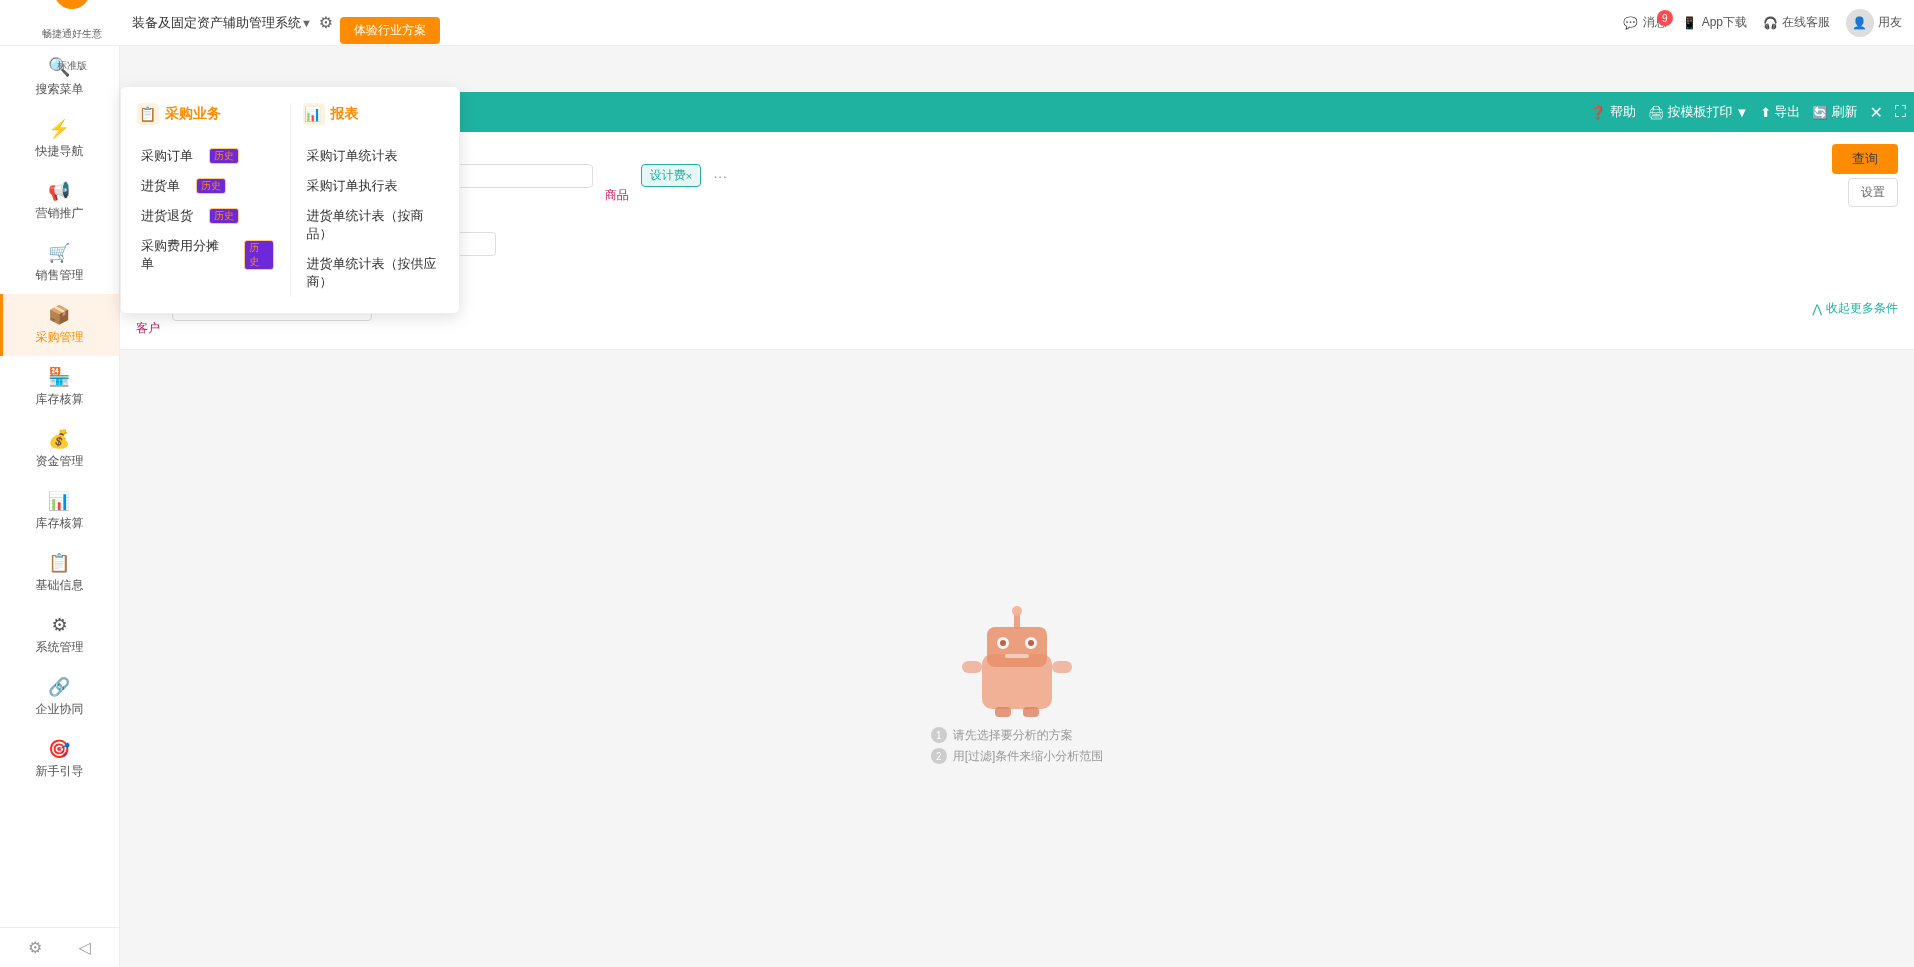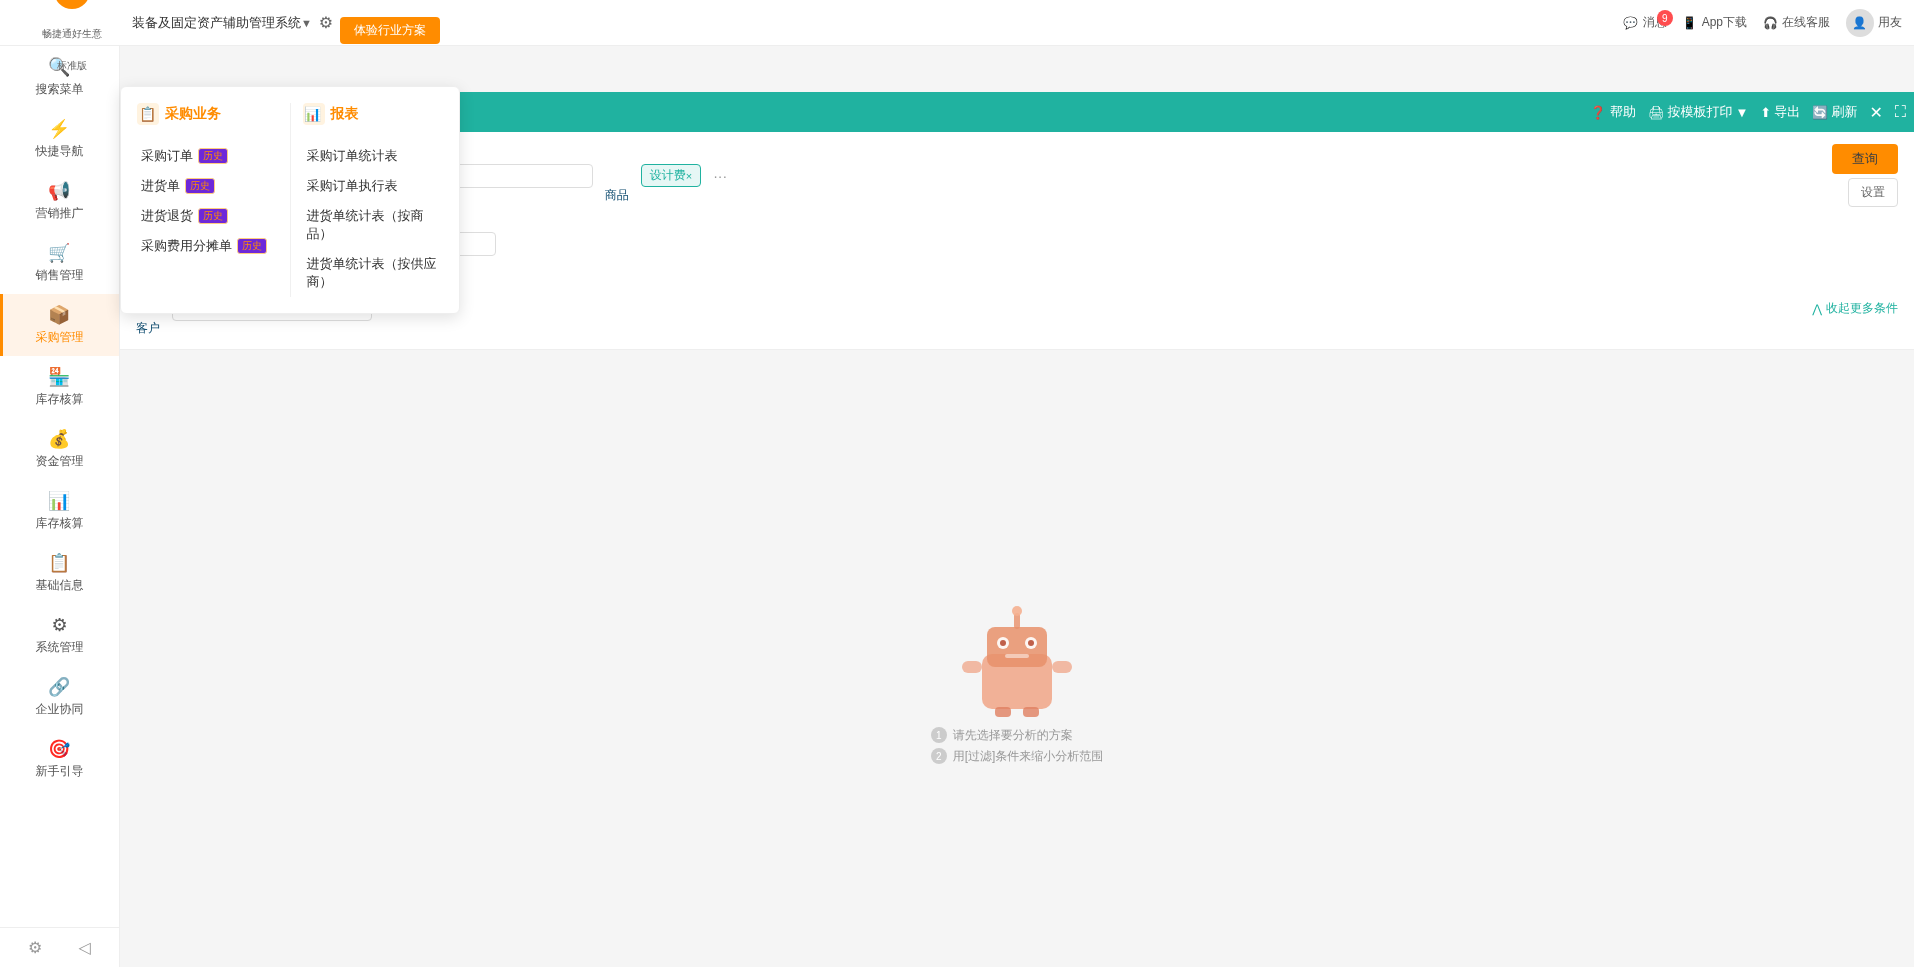--- a/index.html
+++ b/index.html
@@ -204,21 +204,21 @@
     }
     .filter-row {
       display: flex;
       align-items: center;
       gap: 12px;
       margin-bottom: 8px;
       flex-wrap: wrap;
     }
     .filter-row:last-child { margin-bottom: 0; }
     .filter-label {
-      color: #0c4a6e;
+      color: #be185d;
       font-size: 12px;
       white-space: nowrap;
       margin-top: 40px;
     }
     .filter-input {
       border: 1px solid #ddd;
       border-radius: 4px;
       padding: 4px 8px;
       font-size: 12px;
       color: #333;
@@ -329,21 +329,21 @@
     .col-header-icon {
       width: 22px; height: 22px;
       background: #fff3e0;
       border-radius: 4px;
       display: flex; align-items: center; justify-content: center;
       font-size: 14px;
     }
     .dropdown-item {
       display: flex;
       align-items: center;
-      gap: 5px;
+      gap: 16px;
       padding: 6px 4px;
       cursor: pointer;
       color: #333;
       font-size: 13px;
       border-radius: 4px;
     }
     .history-badge {
       background: #6d28d9;
       color: #ff8c00;
       border: 1px solid #ffcc80;

